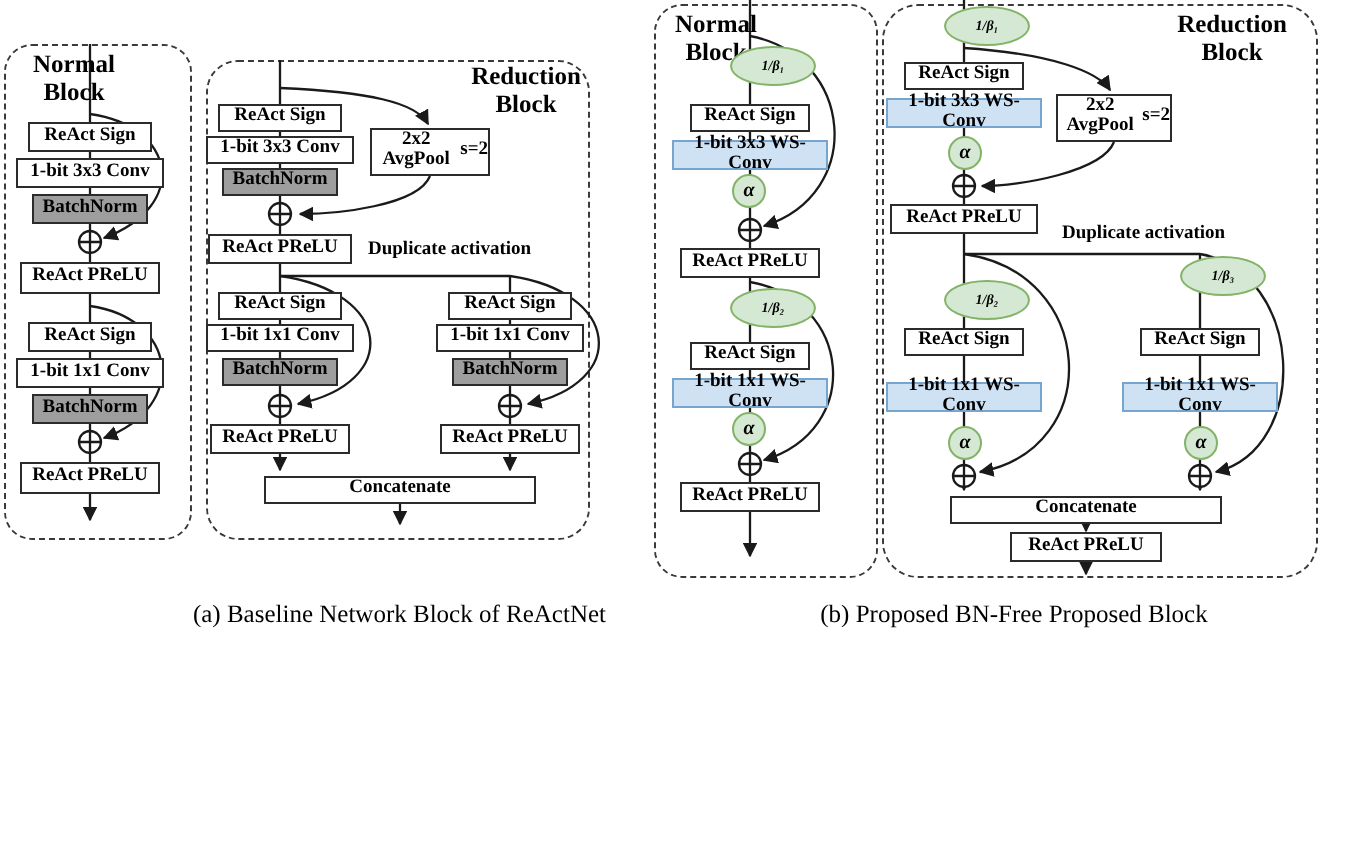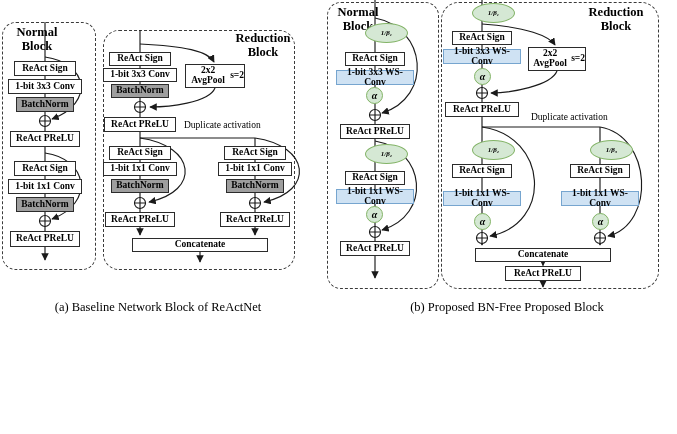--- a/index.html
+++ b/index.html
@@ -12,21 +12,21 @@
         display:flex;align-items:center;justify-content:center;text-align:center;
         font-weight:bold;font-size:9.5px;color:#000;z-index:3;line-height:1.02;}
   .bn{background:#9e9e9e;}
   .ws{background:#cfe2f3;border-color:#76a5cf;}
   .two-line{flex-direction:row;}
   .scale{position:absolute;box-sizing:border-box;border-radius:50%;background:#d5e8d4;
          border:1.2px solid #82b366;display:flex;align-items:center;justify-content:center;
          font-weight:bold;font-style:italic;color:#000;z-index:4;}
   .beta{width:43px;height:20px;font-size:7px;}
   .alpha{width:17px;height:17px;font-size:10px;}
-  .floating-label{position:absolute;font-weight:normal;font-size:9.5px;color:#000;z-index:3;
+  .floating-label{position:absolute;font-weight:bold;font-size:9.5px;color:#000;z-index:3;
                   white-space:nowrap;}
   .caption{position:absolute;font-size:12.5px;color:#000;text-align:center;width:262px;z-index:3;}
   svg.wires{position:absolute;left:0;top:0;z-index:1;}
 </style>
 </head>
 <body>
 
 <div id="canvas">
 
   <svg class="wires" width="677" height="434">
@@ -167,23 +167,23 @@
     <span>2x2 AvgPool</span>
     <span>s=2</span>
   </div>
   <div class="scale alpha" style="left:474px;top:68px;">α</div>
   <div class="node" style="left:445px;top:102px;width:74px;height:15px;">ReAct PReLU</div>
   <div class="floating-label" style="left:531px;top:112px;">Duplicate activation</div>
   <div class="scale beta" style="left:472px;top:140px;">1/β₂</div>
   <div class="node" style="left:452px;top:164px;width:60px;height:14px;">ReAct Sign</div>
   <div class="node ws" style="left:443px;top:191px;width:78px;height:15px;">1-bit 1x1 WS-Conv</div>
   <div class="scale alpha" style="left:474px;top:213px;">α</div>
-  <div class="scale beta" style="left:590px;top:140px;text-align:right;">1/β₃</div>
+  <div class="scale beta" style="left:590px;top:128px;text-align:right;">1/β₃</div>
   <div class="node" style="left:570px;top:164px;width:60px;height:14px;">ReAct Sign</div>
   <div class="node ws" style="left:561px;top:191px;width:78px;height:15px;">1-bit 1x1 WS-Conv</div>
   <div class="scale alpha" style="left:592px;top:213px;">α</div>
   <div class="node" style="left:475px;top:248px;width:136px;height:14px;">Concatenate</div>
   <div class="node" style="left:505px;top:266px;width:76px;height:15px;">ReAct PReLU</div>
 
-  <div class="caption" style="left:27px;top:300px;">(a) Baseline Network Block of ReActNet</div>
+  <div class="caption" style="left:41px;top:300px;text-align:right;">(a) Baseline Network Block of ReActNet</div>
   <div class="caption" style="left:376px;top:300px;">(b) Proposed BN-Free Proposed Block</div>
 
 </div>
 
 </body></html>

